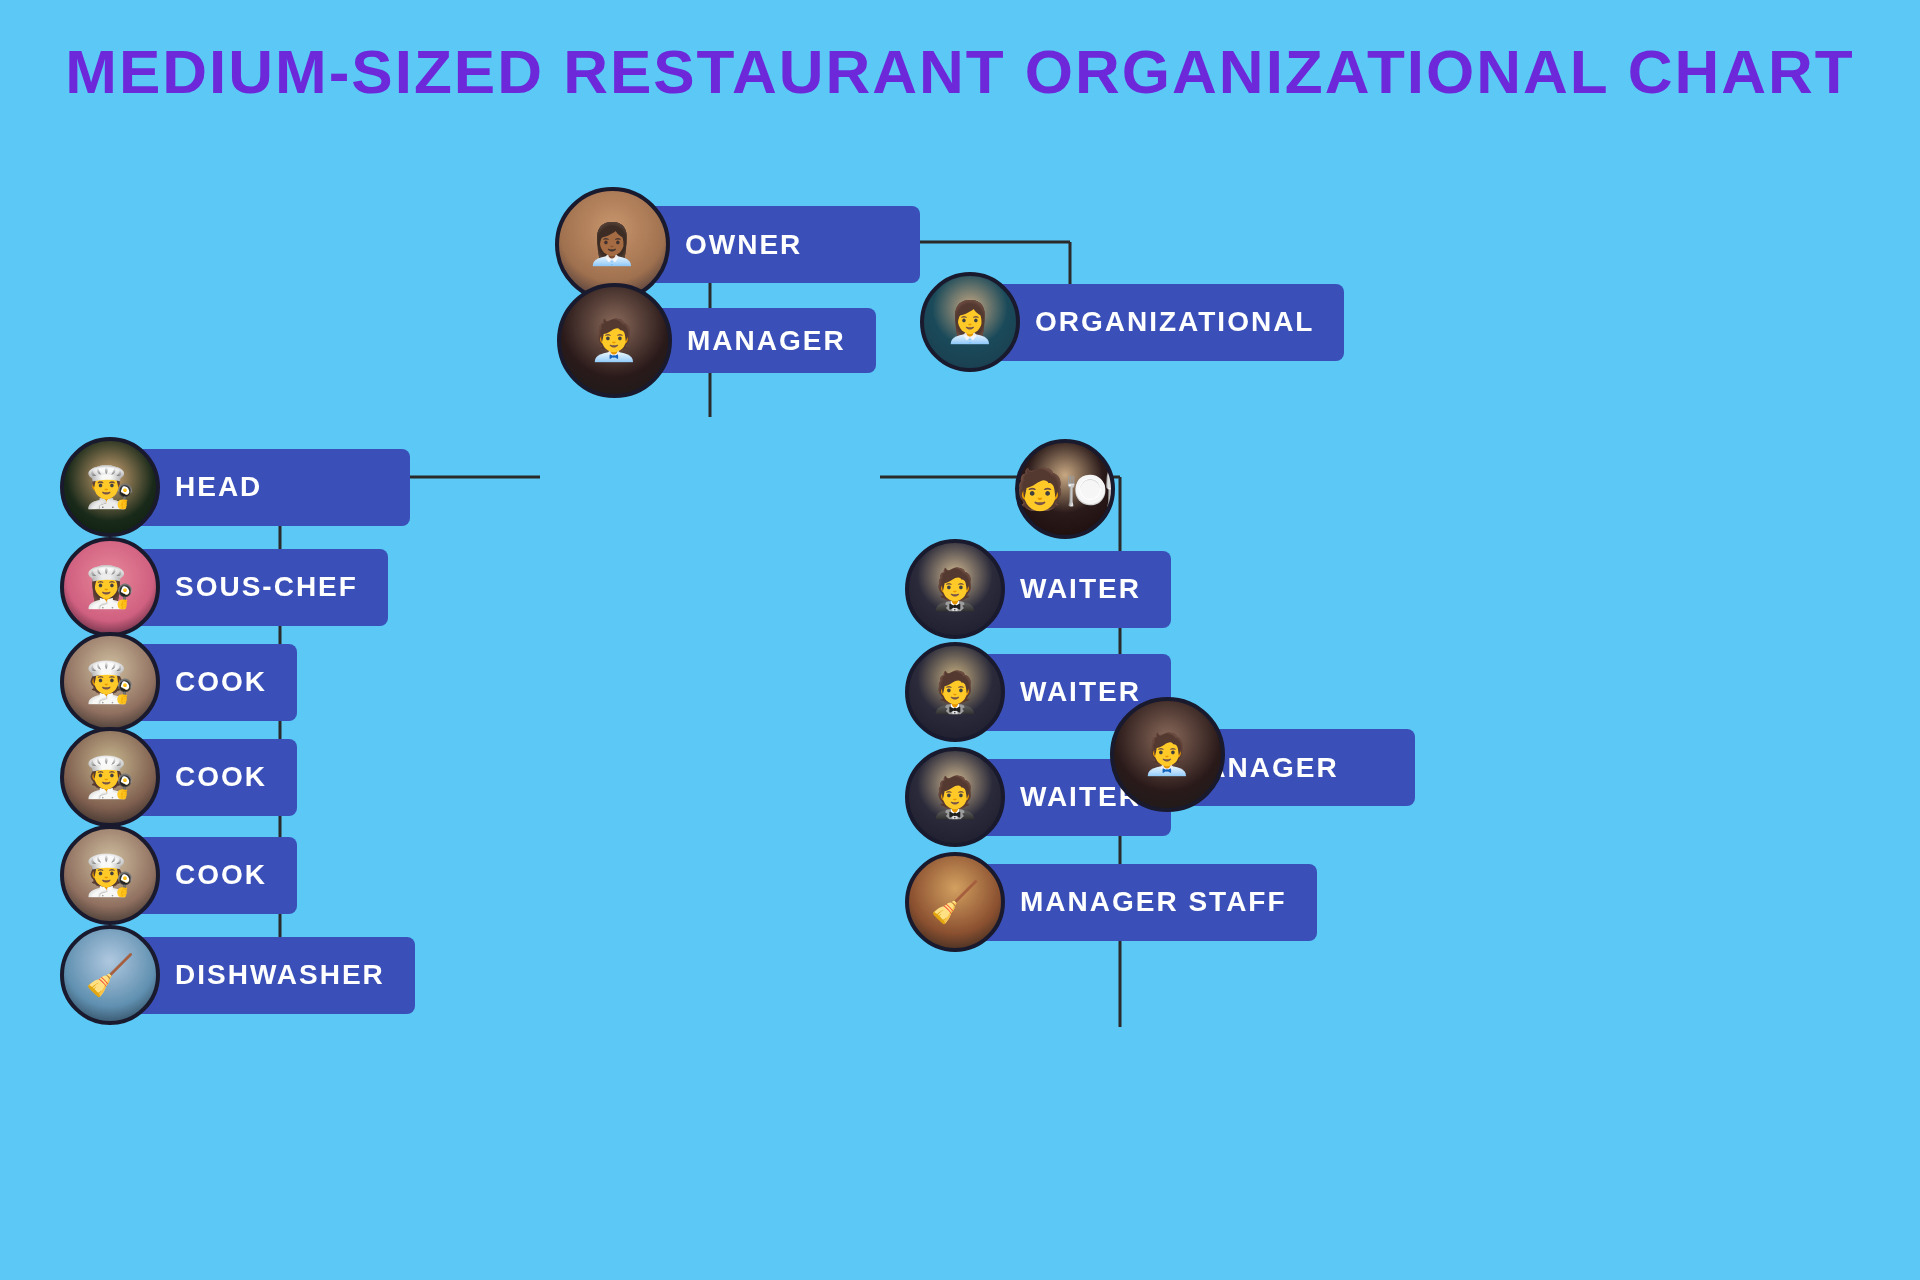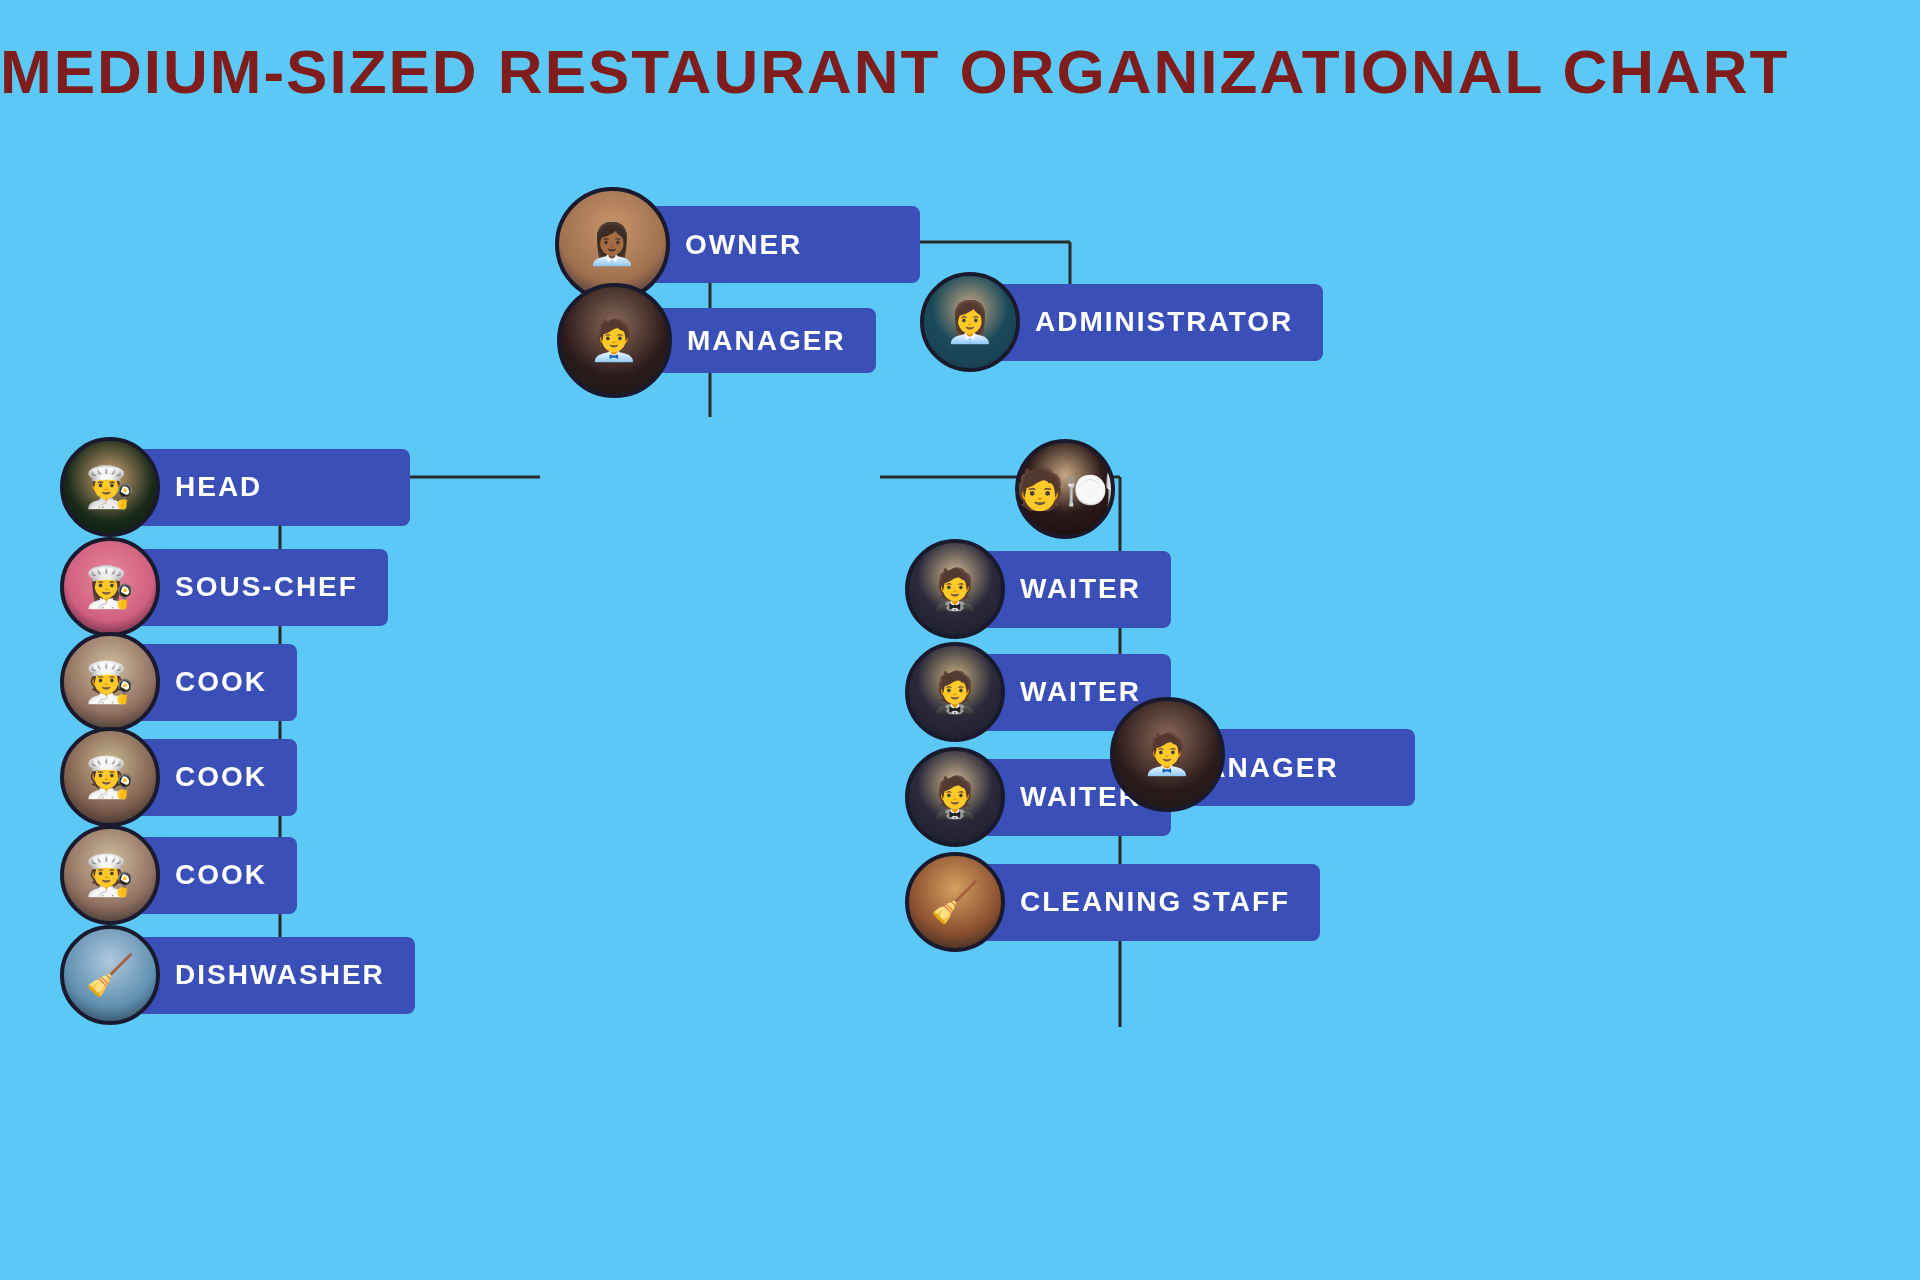--- a/index.html
+++ b/index.html
@@ -7,21 +7,22 @@
     body {
       background-color: #5BC8F5;
       font-family: 'Arial Black', 'Arial Bold', Arial, sans-serif;
       width: 1920px;
       height: 1280px;
       overflow: hidden;
       position: relative;
     }
 
     .page-title {
-      color: #7f1d1d;
+      text-align: center;
+      color: #6d28d9;
       font-size: 62px;
       font-weight: 900;
       padding: 36px 0 20px 0;
       letter-spacing: 2px;
       text-shadow: none;
     }
 
     .chart-container {
       position: relative;
       width: 1920px;
@@ -184,21 +185,21 @@
     <div class="node-avatar large avatar-owner">
       <div class="person-figure">👩🏾‍💼</div>
     </div>
     <div class="node-label wide">OWNER</div>
   </div>
 
   <div class="node" style="left: 920px; top: 145px;">
     <div class="node-avatar avatar-admin">
       <div class="person-figure">👩‍💼</div>
     </div>
-    <div class="node-label wide">ADMINISTRATOR</div>
+    <div class="node-label wide">ORGANIZATIONAL</div>
   </div>
 
   <div class="node" style="left: 555px; 290px; top: 285px;">
     <div class="node-avatar large avatar-manager" style="left: 555px; top: 285px; position: absolute;">
       <div class="person-figure">🧑‍💼</div>
     </div>
     <div class="node-label wide" style="position: absolute; left: 610px; top: 317px;">MANAGER</div>
   </div>
 
   <div class="node" style="left: 60px; top: 310px;">
@@ -267,21 +268,21 @@
     <div class="node-avatar avatar-waiter3">
       <div class="person-figure">🤵</div>
     </div>
     <div class="node-label">WAITER</div>
   </div>
 
   <div class="node" style="left: 905px; top: 725px;">
     <div class="node-avatar avatar-cleaning">
       <div class="person-figure">🧹</div>
     </div>
-    <div class="node-label wide">CLEANING STAFF</div>
+    <div class="node-label wide">MANAGER STAFF</div>
   </div>
 
 </div>
 
 <style>
   
   .chart-container {
     position: relative;
   }
 </style>

